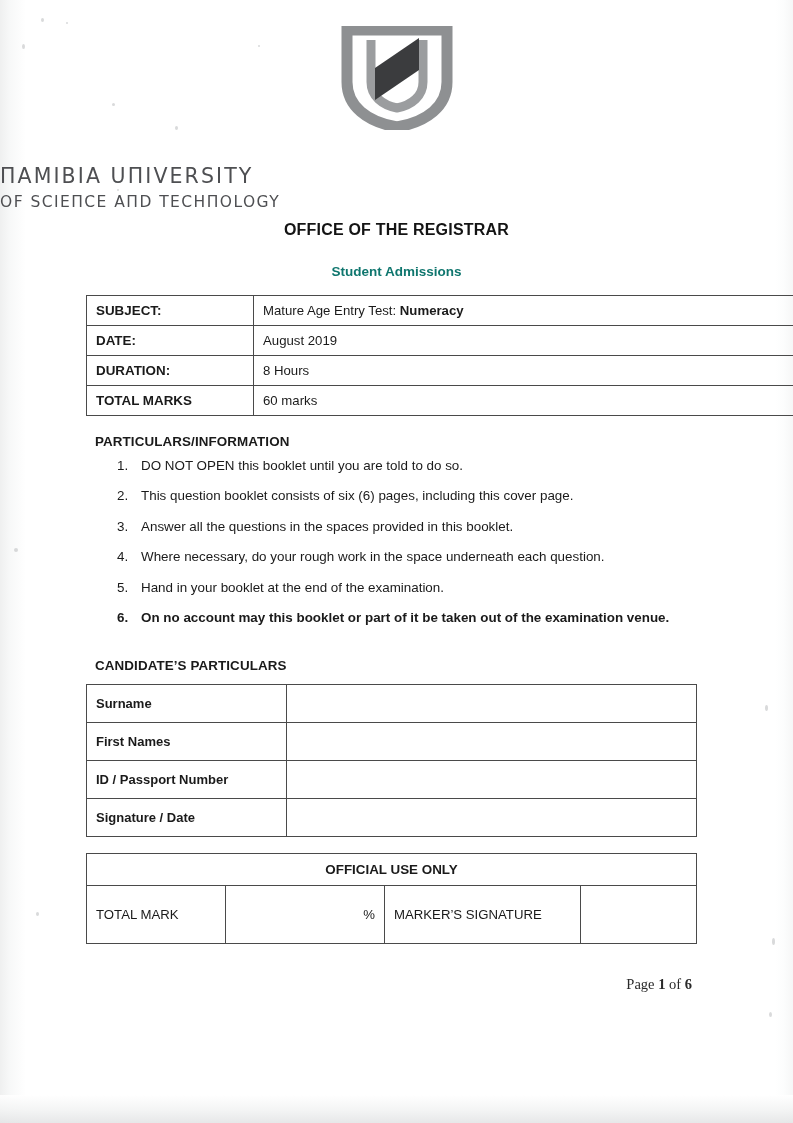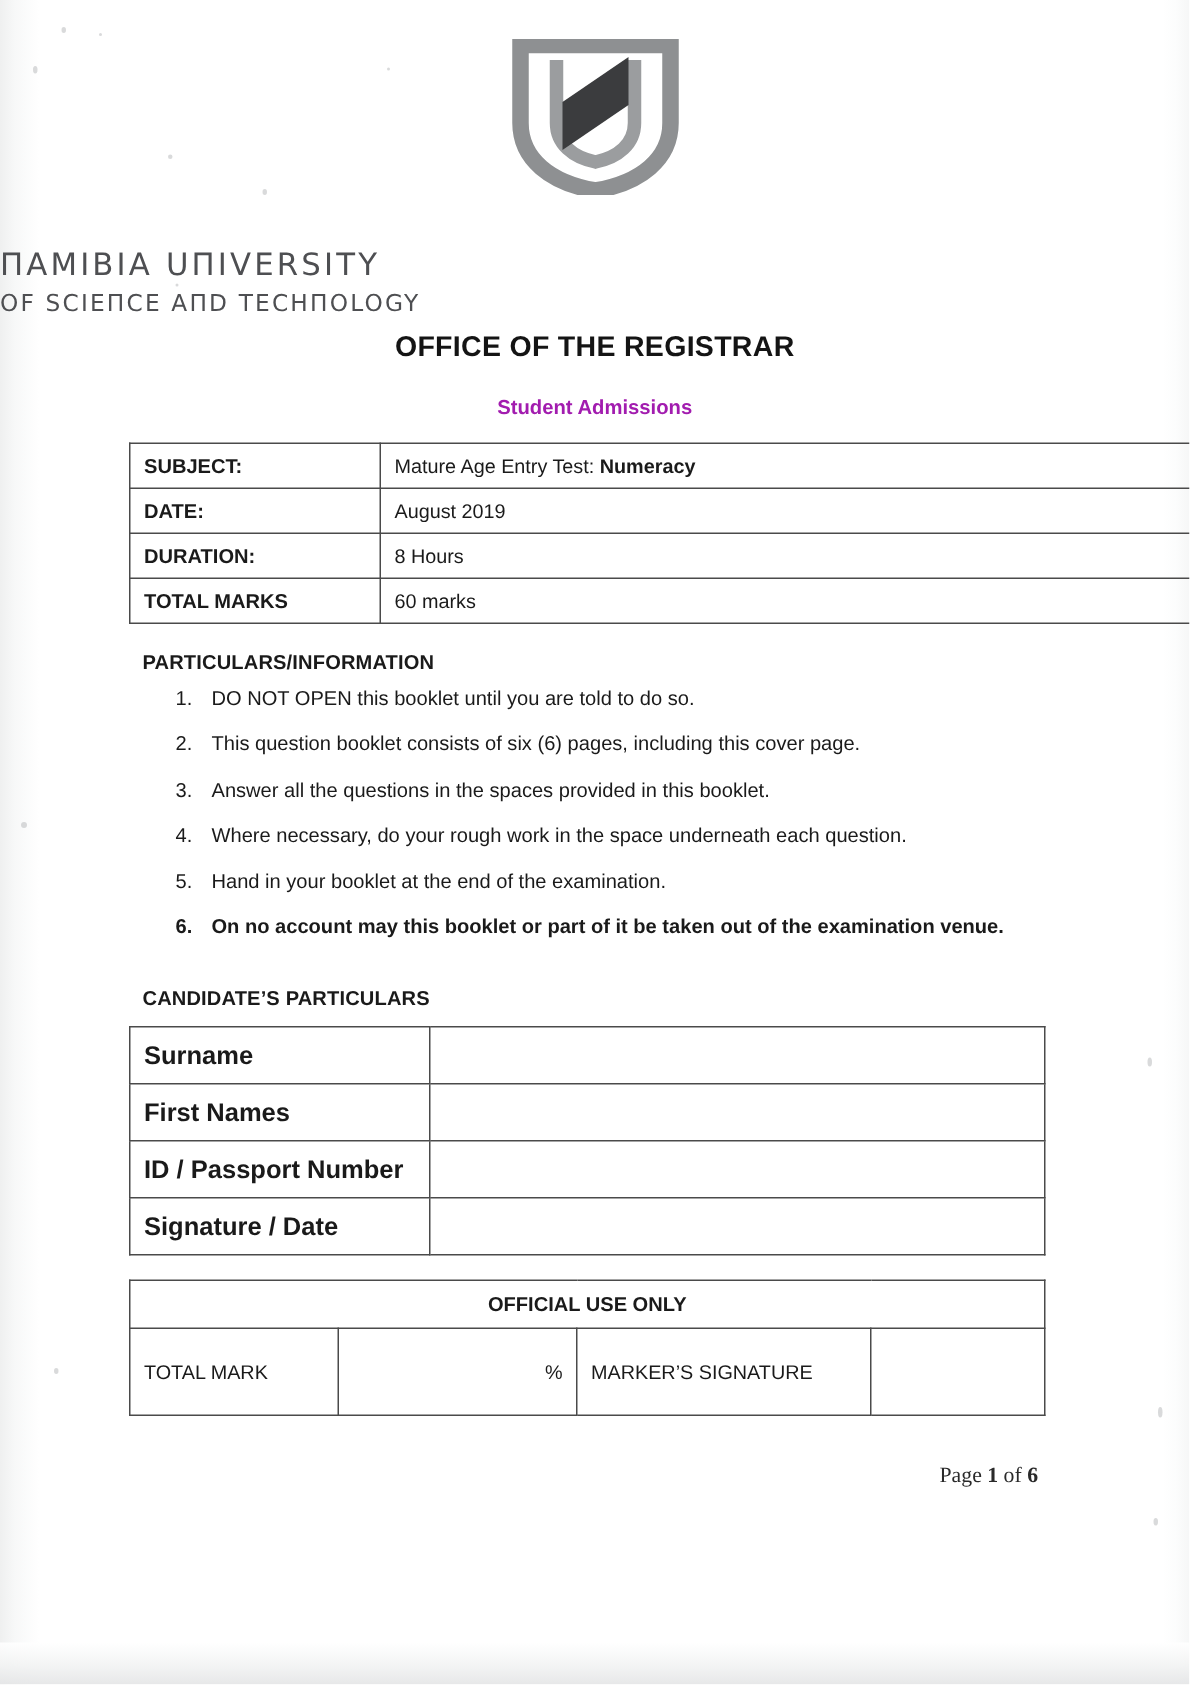--- a/index.html
+++ b/index.html
@@ -76,34 +76,34 @@
     color: #4e4f52;
   }
 
   
   .doc-title {
     position: absolute;
     left: 0; right: 0;
     top: 221px;
     text-align: center;
     font-family: "Liberation Sans", sans-serif;
-    font-size: 19px;
+    font-size: 16px;
     font-weight: bold;
     letter-spacing: .2px;
     color: #141414;
   }
   .doc-subtitle {
     position: absolute;
     left: 0; right: 0;
     top: 264px;
     text-align: center;
     font-family: "Liberation Sans", sans-serif;
     font-size: 13.5px;
     font-weight: bold;
-    color: #a21caf;
+    color: #0f766e;
   }
 
   
   table {
     border-collapse: collapse;
     position: absolute;
   }
   td {
     border: 1px solid #4a4a4a;
     font-size: 13.2px;
@@ -176,21 +176,21 @@
     top: 684px;
     width: 611px;
   }
   .particulars-table td {
     height: 37px;
     padding: 0 0 0 9px;
   }
   .particulars-table td.label {
     width: 190px;
     font-weight: bold;
-    font-size: 17px;
+    font-size: 13px;
   }
   .particulars-table td.blank { }
 
   
   .official-table {
     left: 86px;
     top: 853px;
     width: 611px;
   }
   .official-table td.official-head {

